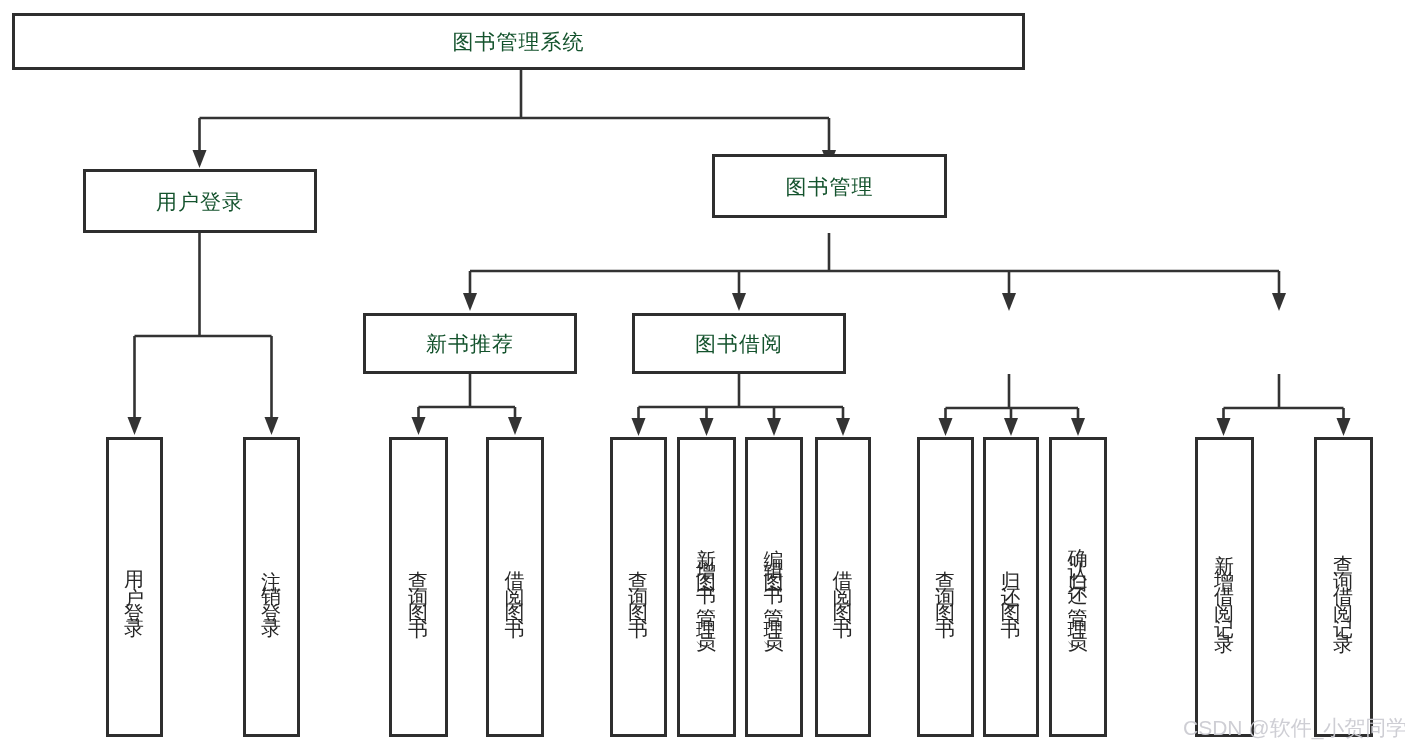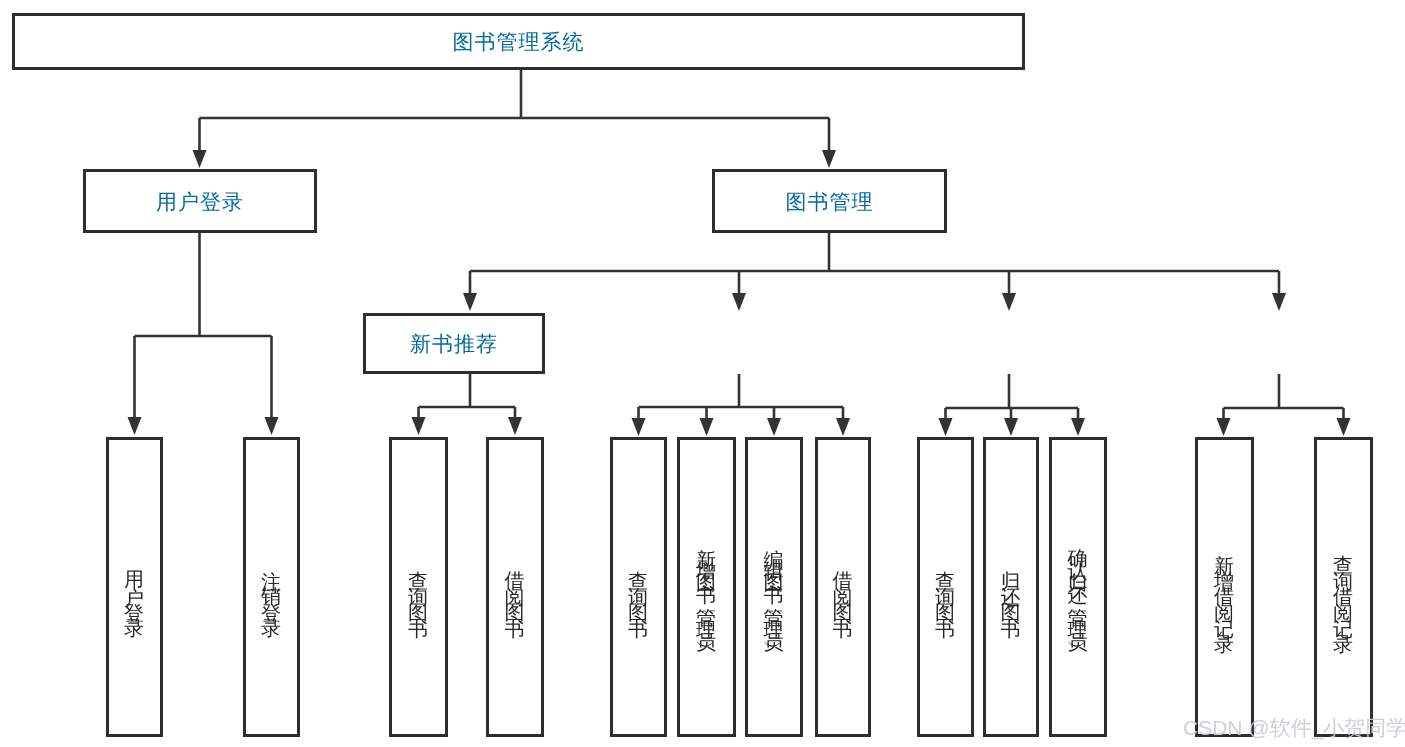--- a/index.html
+++ b/index.html
@@ -24,21 +24,21 @@
     box-sizing: border-box;
     border: 3px solid #2e2e2e;
     background: #ffffff;
     display: flex;
     align-items: center;
     justify-content: center;
     z-index: 2;
   }
   .hlabel {
     font-size: 21px;
-    color: #0369a1;
+    color: #14532d;
     letter-spacing: 1px;
     white-space: nowrap;
     line-height: 1;
   }
   .vtext {
     writing-mode: vertical-rl;
     text-orientation: mixed;
     font-size: 20px;
     color: #262626;
     letter-spacing: 16px;
@@ -98,26 +98,29 @@
     <polygon points="1336.5,418 1350.5,418 1343.5,436"></polygon>
   </svg>
 
   <div class="box" style="left:12px; top:13px; width:1013px; height:57px;">
     <span class="hlabel">图书管理系统</span>
   </div>
 
   <div class="box" style="left:83px; top:169px; width:234px; height:64px;">
     <span class="hlabel">用户登录</span>
   </div>
-  <div class="box" style="left:712px; top:169px; width:235px; height:64px;">
+  <div class="box" style="left:712px; top:154px; width:235px; height:64px;">
     <span class="hlabel">图书管理</span>
   </div>
 
-  <div class="box" style="left:363px; top:313px; width:182px; height:61px;">
+  <div class="box" style="left:363px; top:313px; width:214px; height:61px;">
     <span class="hlabel">新书推荐</span>
+  </div>
+  <div class="box" style="left:632px; top:313px; width:214px; height:61px;">
+    <span class="hlabel">图书借阅</span>
   </div>
 
   <div class="box leaf" style="left:106px; top:437px; width:57px; height:300px;">
     <span class="vtext">用户登录</span>
   </div>
   <div class="box leaf" style="left:243px; top:437px; width:57px; height:300px;">
     <span class="vtext">注销登录</span>
   </div>
 
   <div class="box leaf" style="left:389px; top:437px; width:59px; height:300px;">

